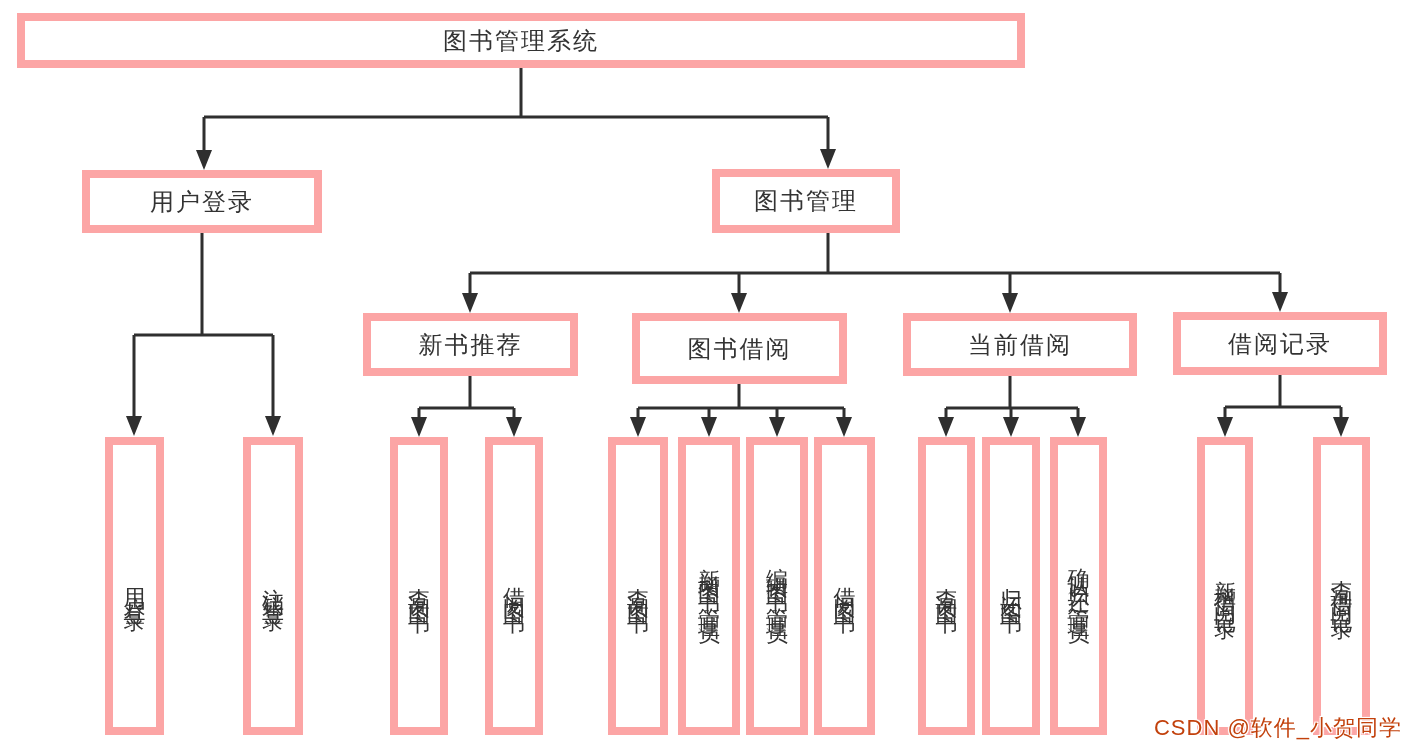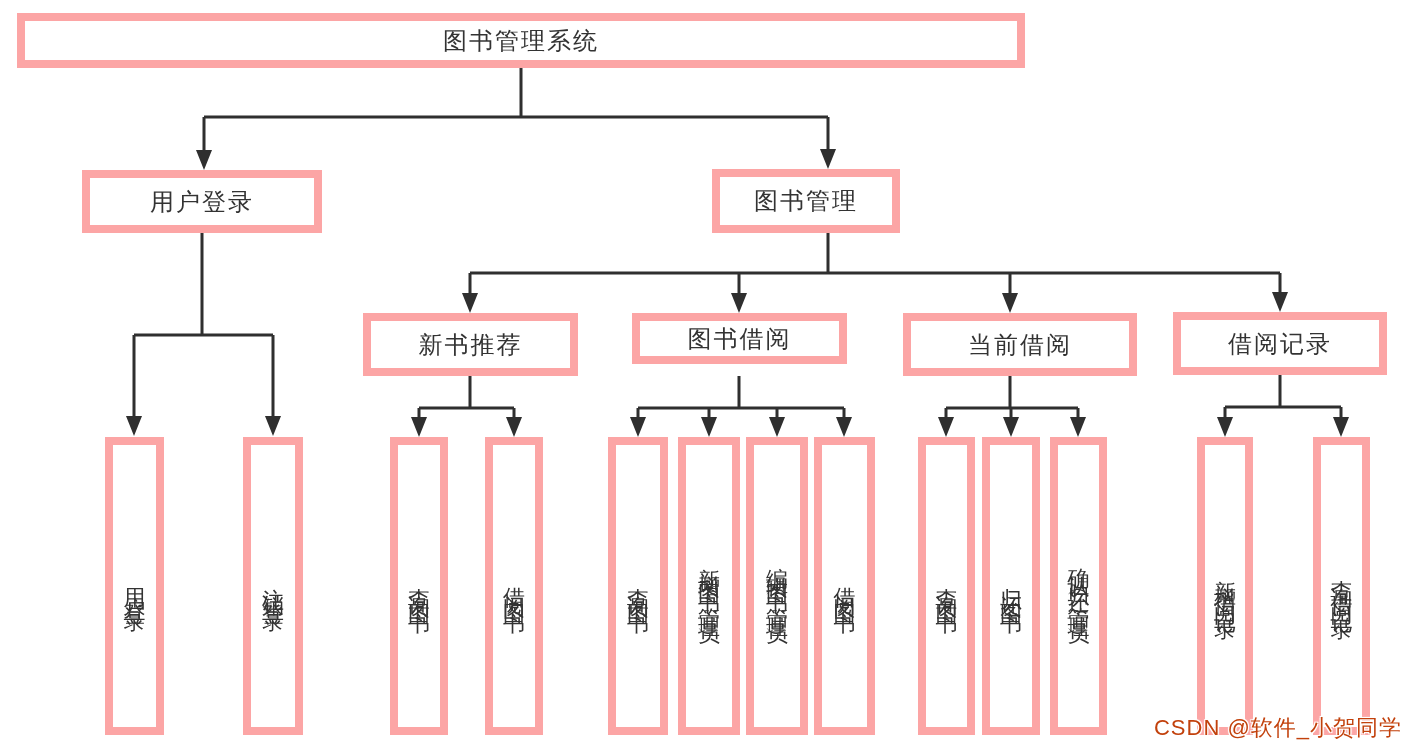--- a/index.html
+++ b/index.html
@@ -73,21 +73,21 @@
   <div class="box hbox" style="left:82px;top:170px;width:240px;height:63px">
     <span>用户登录</span>
   </div>
   <div class="box hbox" style="left:712px;top:169px;width:188px;height:64px">
     <span>图书管理</span>
   </div>
 
   <div class="box hbox" style="left:363px;top:313px;width:215px;height:63px">
     <span>新书推荐</span>
   </div>
-  <div class="box hbox" style="left:632px;top:313px;width:215px;height:51px">
+  <div class="box hbox" style="left:632px;top:313px;width:215px;height:71px">
     <span>图书借阅</span>
   </div>
   <div class="box hbox" style="left:903px;top:313px;width:234px;height:63px">
     <span>当前借阅</span>
   </div>
   <div class="box hbox" style="left:1173px;top:312px;width:214px;height:63px">
     <span>借阅记录</span>
   </div>
 
   <div class="box vbox" style="left:105px;top:437px;width:59px;height:298px">

